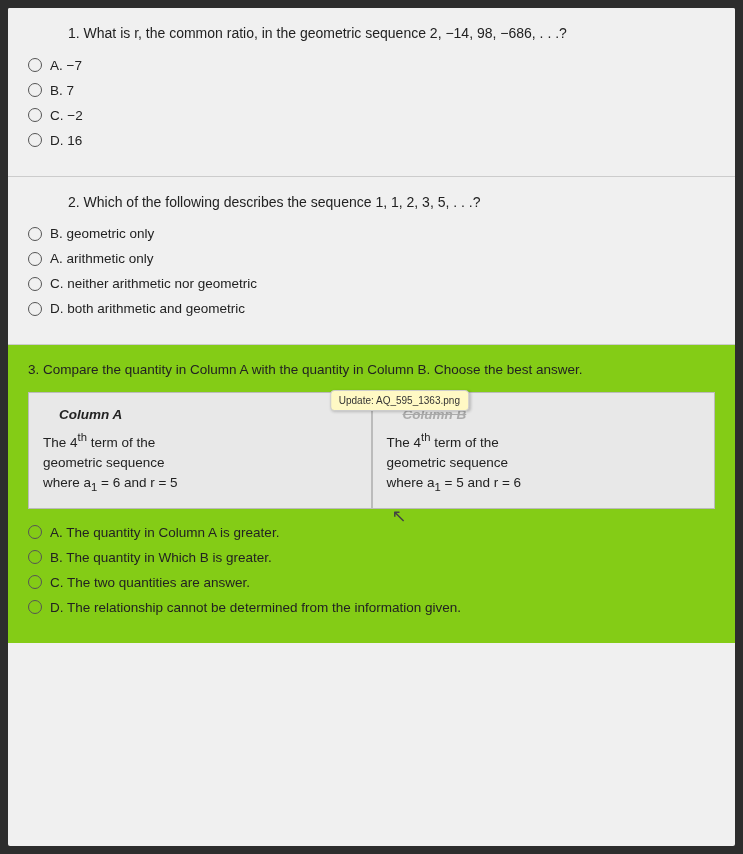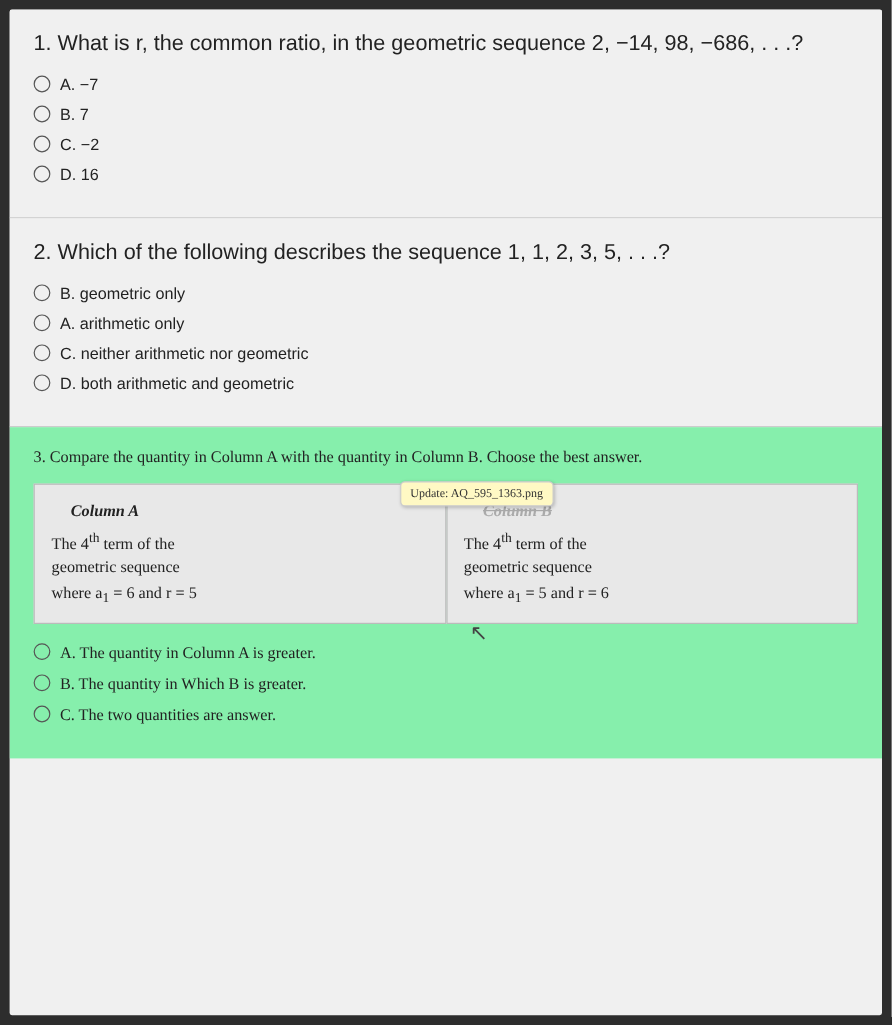--- a/index.html
+++ b/index.html
@@ -19,46 +19,46 @@
       min-height: 838px;
       border-radius: 2px;
       overflow: hidden;
     }
     .question-block {
       padding: 16px 20px 18px 20px;
       border-bottom: 1px solid #ccc;
       background: #f0f0f0;
     }
     .question-title {
-      font-size: 18px;
+      font-size: 14px;
       color: #222;
       margin-bottom: 14px;
       line-height: 1.4;
+      margin-left: 40px;
     }
     .option {
       display: flex;
-      align-items: flex-start;
+      align-items: center;
       margin-bottom: 10px;
       font-size: 13.5px;
       color: #222;
     }
     .radio-circle {
       width: 14px;
       height: 14px;
       border: 1.5px solid #555;
       border-radius: 50%;
       margin-right: 8px;
       flex-shrink: 0;
       background: transparent;
     }
     
     .q3-container {
       padding: 16px 20px 18px 20px;
-      background: #86efac;
-      font-family: Liberation Serif, serif;
+      background: #84cc16;
     }
     .q3-title {
       font-size: 13.5px;
       color: #222;
       margin-bottom: 12px;
       line-height: 1.4;
     }
     .columns-wrapper {
       position: relative;
       display: flex;
@@ -204,15 +204,19 @@
       <span>A. The quantity in Column A is greater.</span>
     </div>
     <div class="option">
       <div class="radio-circle"></div>
       <span>B. The quantity in Which B is greater.</span>
     </div>
     <div class="option">
       <div class="radio-circle"></div>
       <span>C. The two quantities are answer.</span>
     </div>
+    <div class="option">
+      <div class="radio-circle"></div>
+      <span>D. The relationship cannot be determined from the information given.</span>
+    </div>
   </div>
 
 </div>
 
 </body></html>

